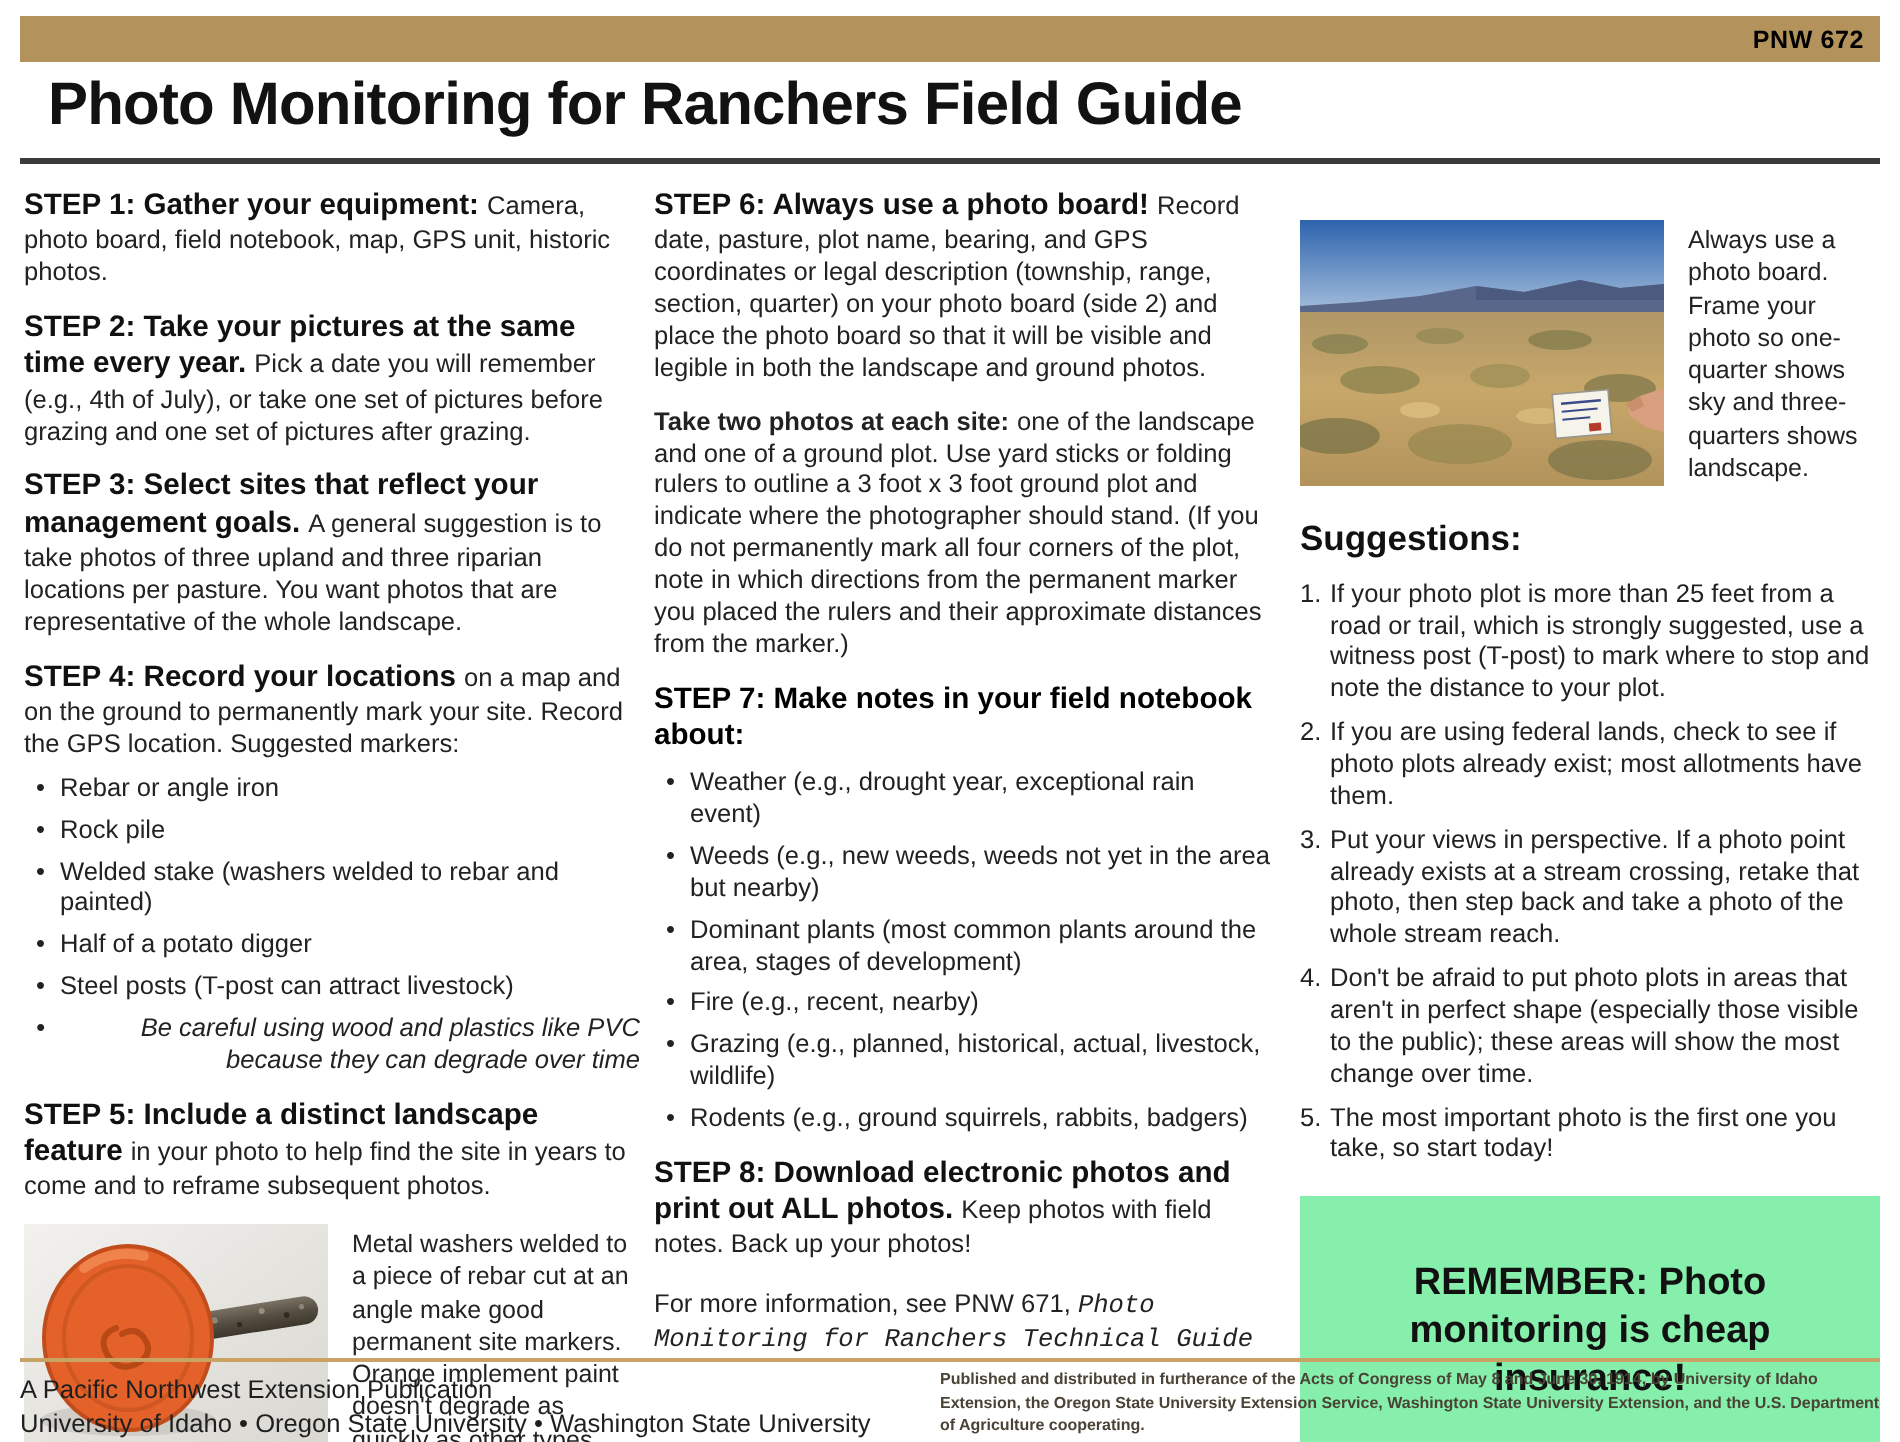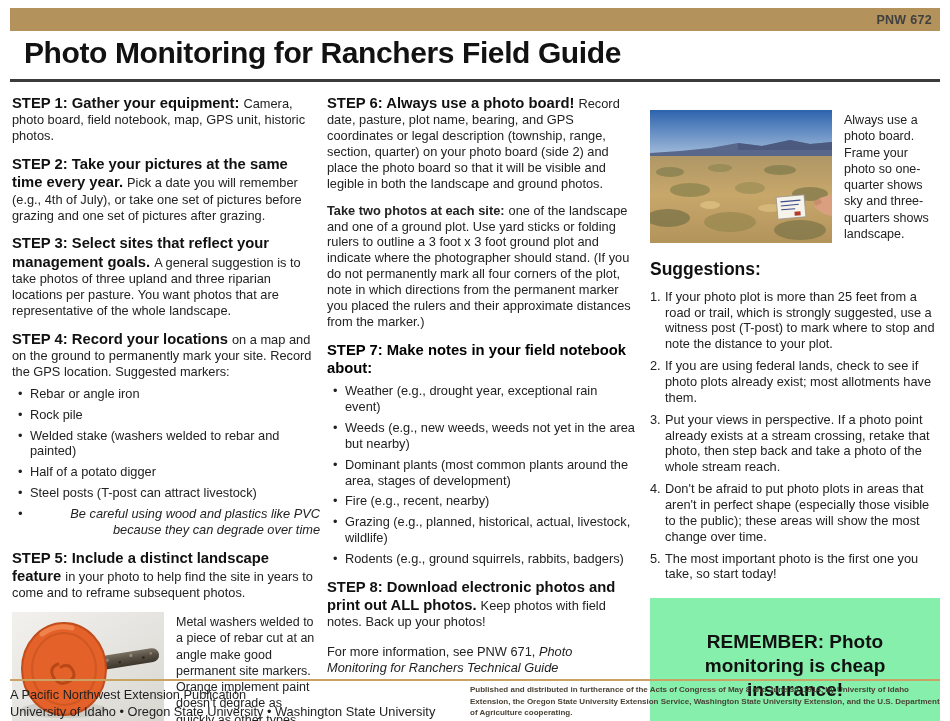--- a/index.html
+++ b/index.html
@@ -12,21 +12,21 @@
     color: #222222;
     overflow: hidden;
   }
   
   .topbar {
     position: absolute; left: 10px; right: 10px; top: 8px; height: 23px;
     background: #b4925c;
     display: flex; align-items: center; justify-content: flex-end;
   }
   .topbar .code {
-    color: #404040; font-weight: bold; font-size: 12.5px; padding-right: 8px;
+    color: #000000; font-weight: bold; font-size: 12.5px; padding-right: 8px;
     letter-spacing: 0.3px;
   }
   .title {
     position: absolute; left: 24px; top: 36px;
     font-size: 30px; font-weight: bold; color: #121212; letter-spacing: -0.4px;
   }
   .title-rule {
     position: absolute; left: 10px; right: 10px; top: 79px; height: 3px;
     background: #3b3b3b;
   }
@@ -37,21 +37,21 @@
   .col-right  { left: 650px; width: 290px; }
   p.step { margin-bottom: 11px; }
   .lead { font-size: 14.8px; font-weight: bold; color: #111; margin-right: 4px; }
   .subhead { font-size: 14.8px; font-weight: bold; color: #000000; margin-bottom: 6px; margin-top: 2px; }
   .boldlead { font-weight: bold; margin-right: 4px; }
   ul.dots { list-style: none; margin: 2px 0 11px 6px; }
   ul.dots li { padding-left: 12px; position: relative; margin-bottom: 5px; }
   ul.dots li::before { content: "\2022"; position: absolute; left: 0; top: 0; }
   ul.dots li.italic { font-style: italic; text-align: right; }
   .moreinfo { margin-top: 14px; }
-  .moreinfo .it { font-style: italic; }
+  .moreinfo .it { font-style: italic; font-family: Liberation Mono, monospace; }
   
   .figure-row { display: flex; margin-top: 10px; }
   .figure-row svg { flex: 0 0 auto; display: block; }
   .fig-caption { font-size: 12.5px; line-height: 1.3; padding-left: 12px; padding-top: 2px; }
   .cap-right { width: 118px; }
   .cap-left { width: 158px; }
   
   .sug-head { font-size: 17.5px; font-weight: bold; color: #111; margin-top: 16px; margin-bottom: 8px; }
   ol.sug { list-style: none; }
   ol.sug li { display: flex; margin-bottom: 6px; }

